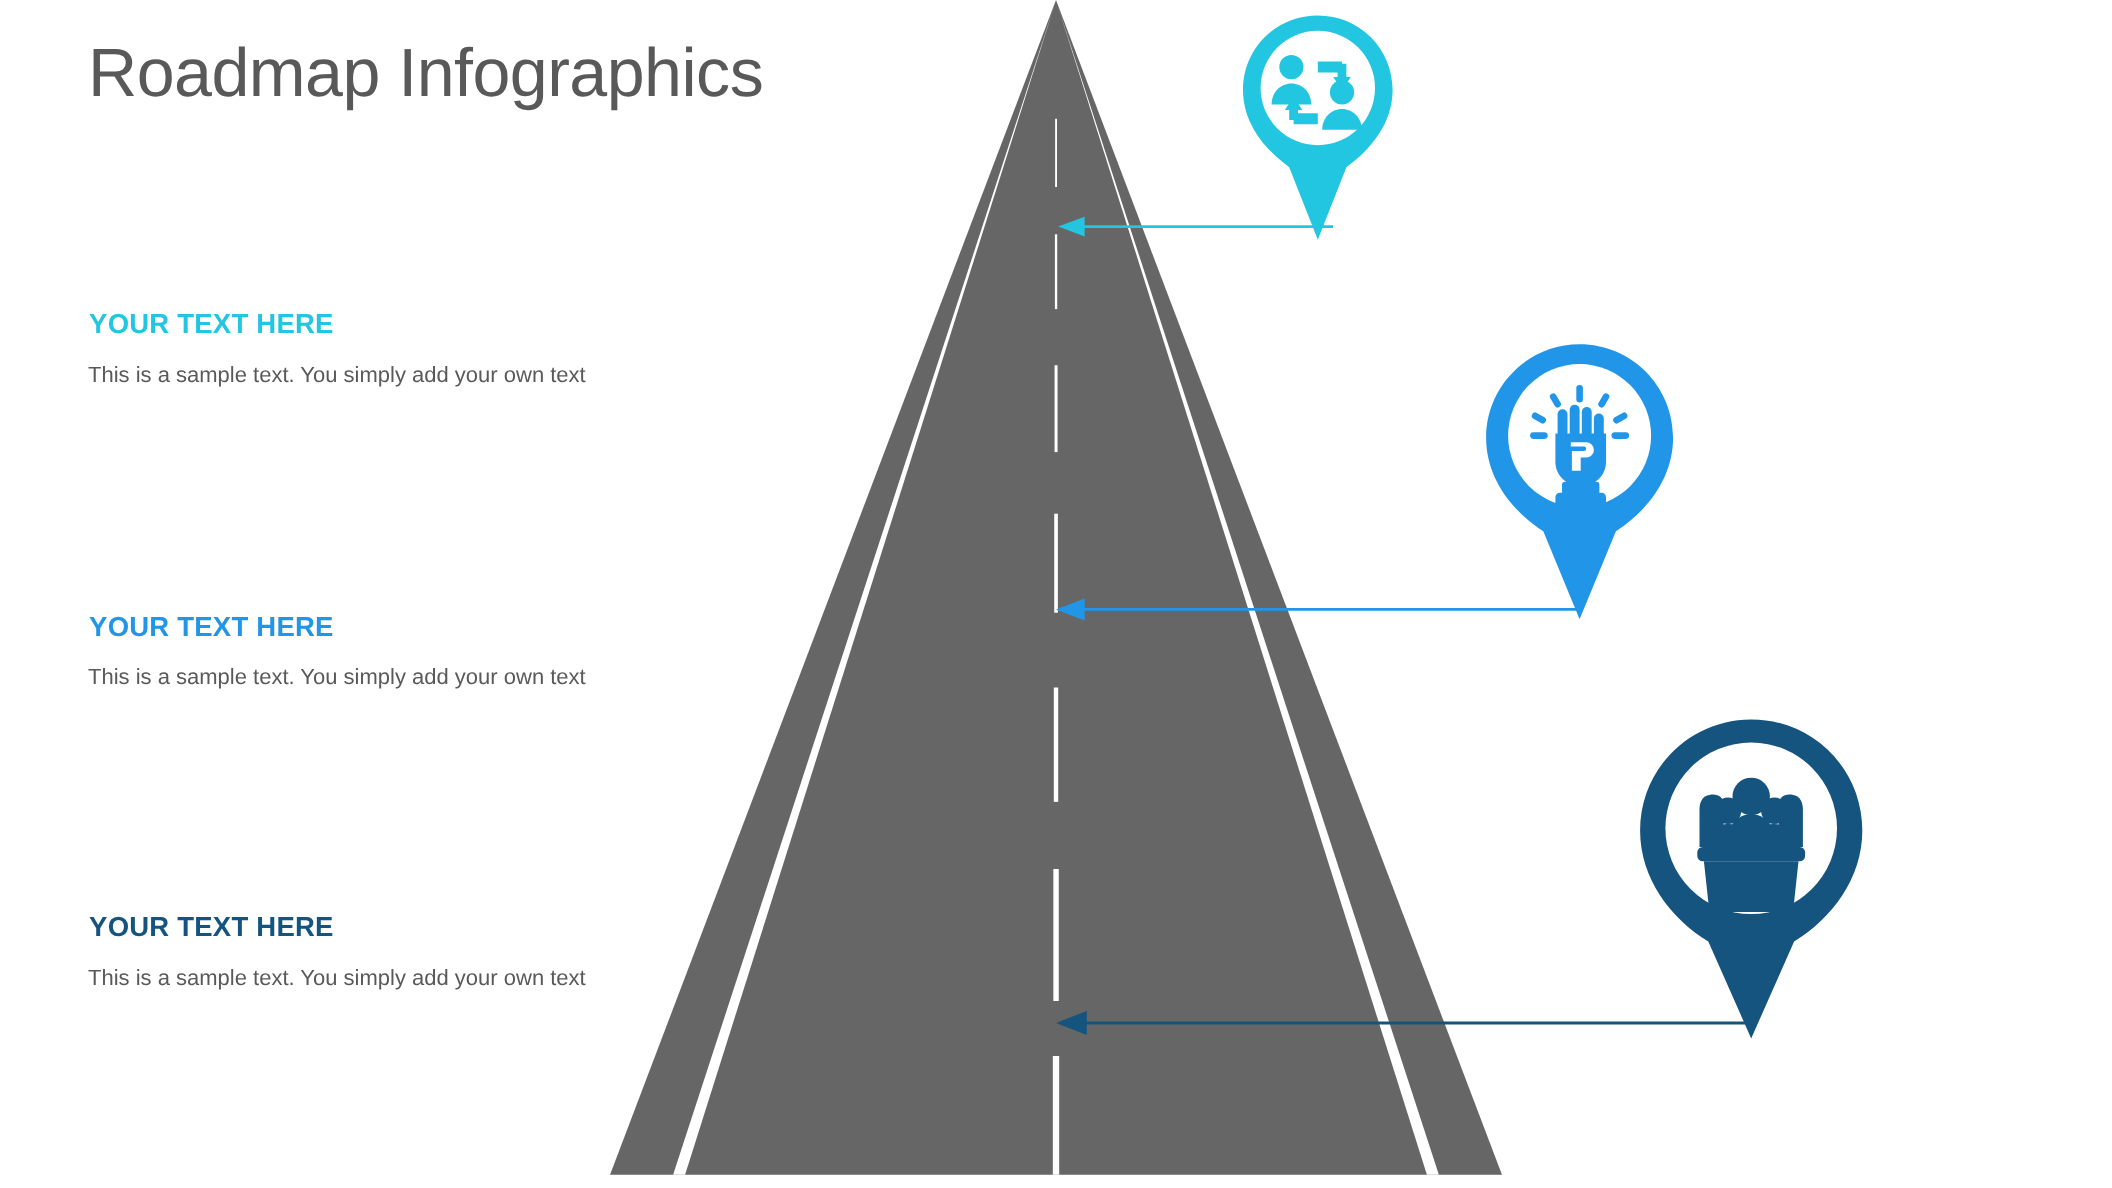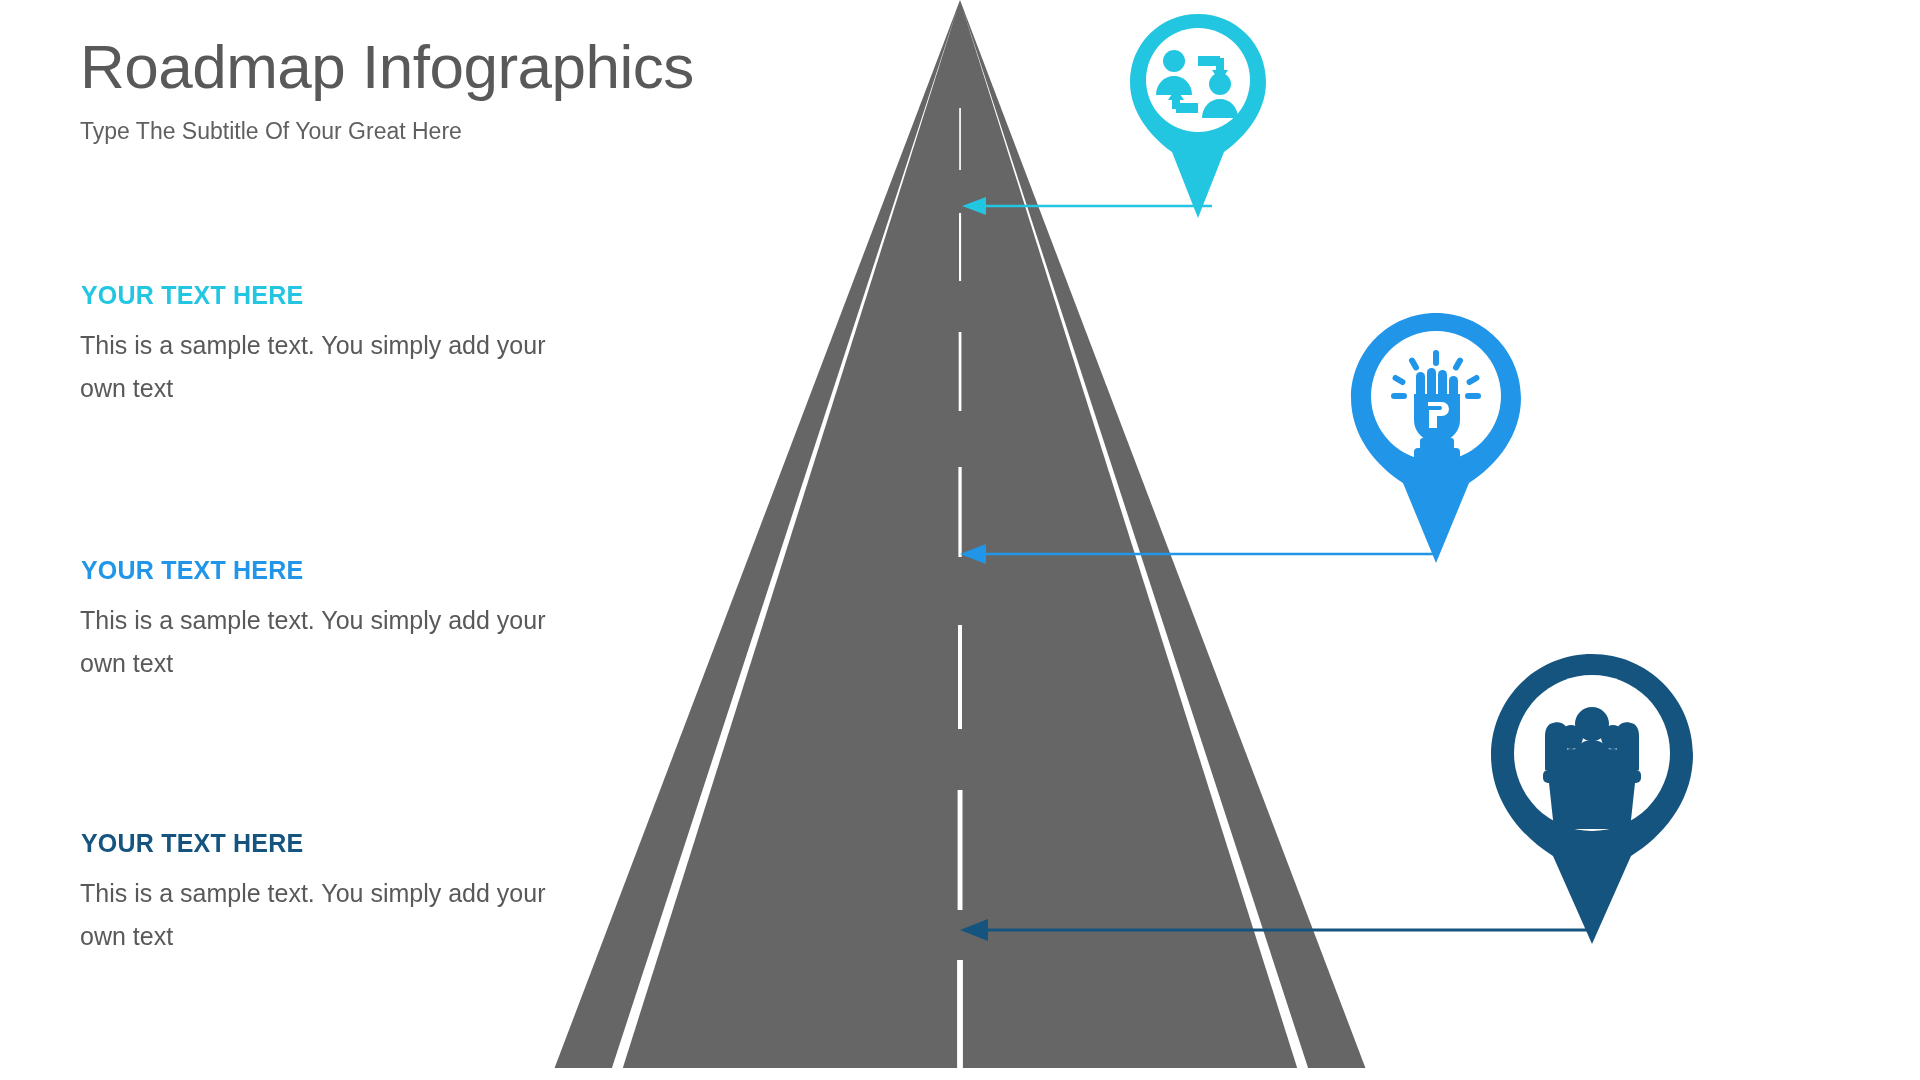--- a/index.html
+++ b/index.html
@@ -69,21 +69,21 @@
   }
   .block-heading {
     font-size: 25px;
     font-weight: bold;
     letter-spacing: 0.2px;
     margin: 0 0 14px 1px;
     line-height: 1.1;
     white-space: nowrap;
   }
   .block-body {
-    font-size: 25px;
+    font-size: 20px;
     font-weight: 400;
     color: #595959;
     line-height: 1.72;
     margin: 0;
     max-width: 500px;
   }
 
   #text-block-1 { top: 282px; }
   #text-block-2 { top: 557px; }
   #text-block-3 { top: 830px; }
@@ -127,21 +127,20 @@
       <rect x="958.7" y="332" width="2.7" height="79"></rect>
       <rect x="958.4" y="467" width="3.3" height="90"></rect>
       <rect x="958.0" y="625" width="4.0" height="104"></rect>
       <rect x="957.6" y="790" width="4.9" height="120"></rect>
       <rect x="957.1" y="960" width="5.8" height="120"></rect>
     </g>
   </svg>
 
   <div id="header">
     <h1 id="page-title">Roadmap Infographics</h1>
-    <p id="page-subtitle">Type The Subtitle Of Your Great Here</p>
   </div>
 
   <div id="text-block-1" class="text-block">
     <div class="block-heading" style="color:#23c6e0;">YOUR TEXT HERE</div>
     <div class="block-body">This is a sample text. You simply add your own text</div>
   </div>
 
   <div id="text-block-2" class="text-block">
     <div class="block-heading" style="color:#2196e8;">YOUR TEXT HERE</div>
     <div class="block-body">This is a sample text. You simply add your own text</div>

